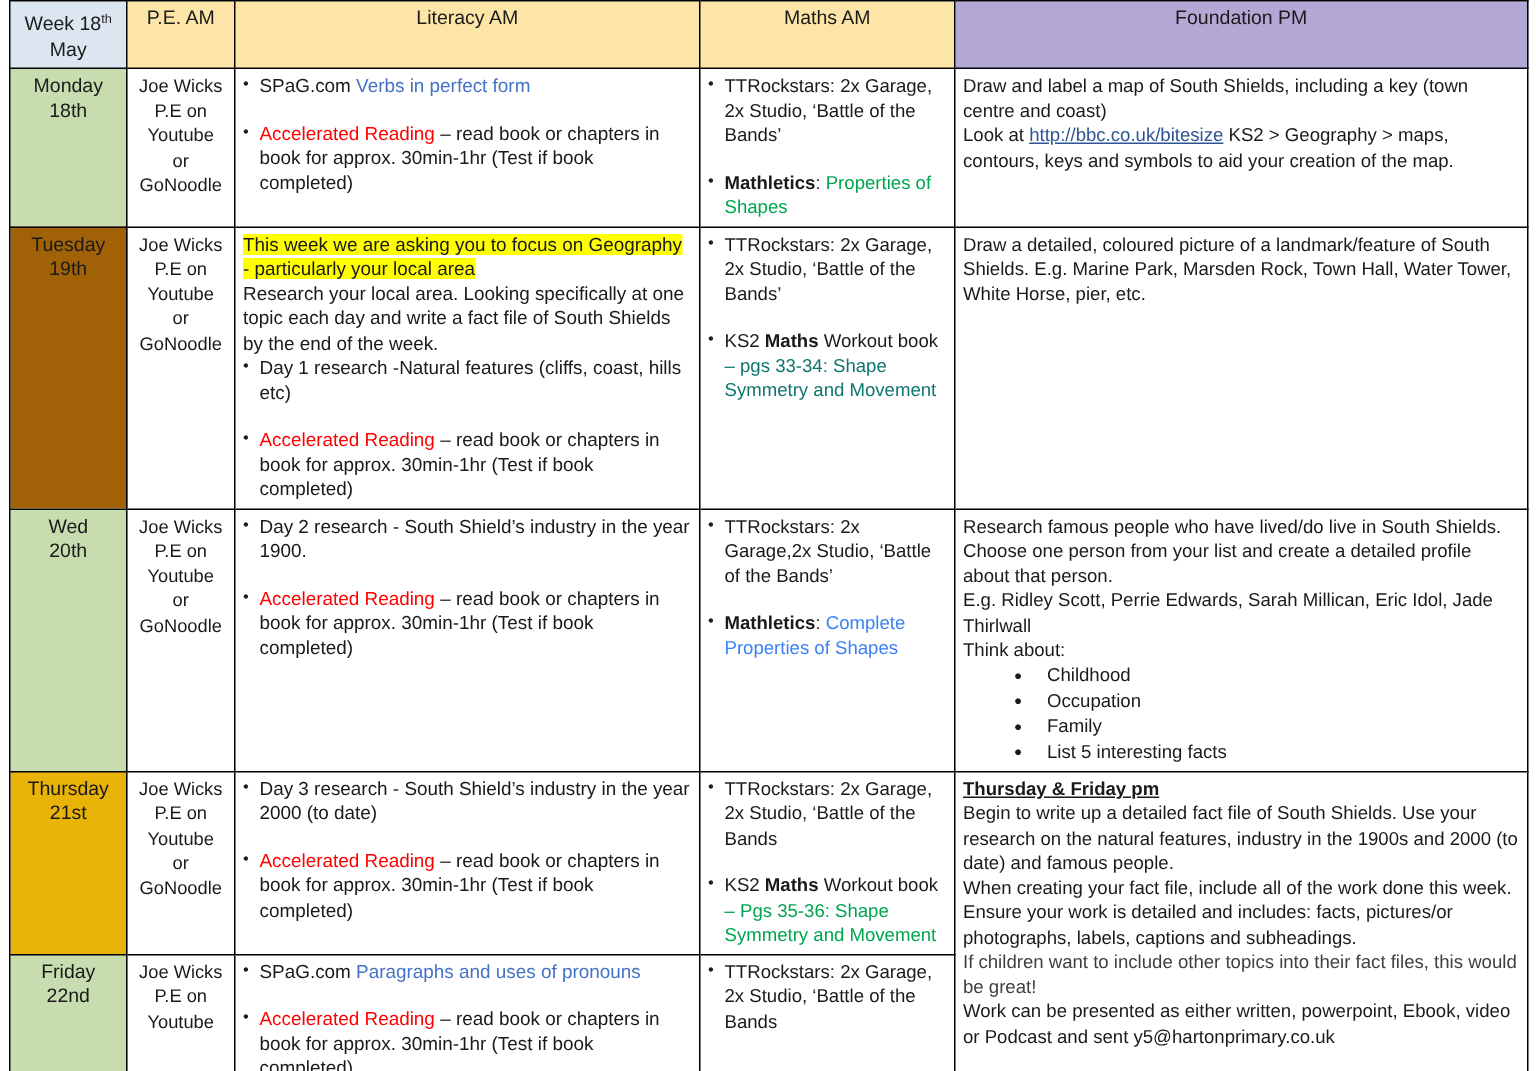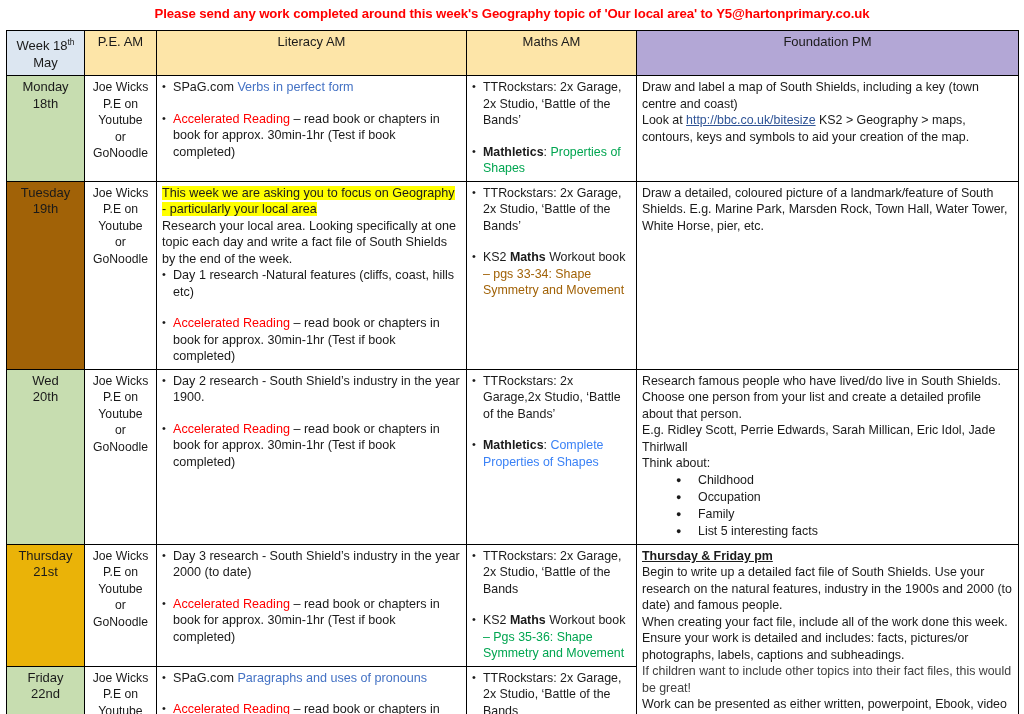--- a/index.html
+++ b/index.html
@@ -133,21 +133,20 @@
   .bold   { font-weight: bold; }
   .hl     { background: #ffff00; }
   .u      { text-decoration: underline; }
   p.line  { margin: 0; }
 </style>
 </head>
 <body>
 
 <div class="page">
 
-  <div class="notice" style="color: rgb(255, 0, 0);">Please send any work completed around this week's Geography topic of 'Our local area' to Y5@hartonprimary.co.uk</div>
 
   <table class="timetable">
     <colgroup>
       <col class="c-day">
         <col class="c-pe">
         <col class="c-lit">
         <col class="c-math">
         <col class="c-found">
     </colgroup>
     <thead>
@@ -210,21 +209,21 @@
           <p class="line"><span class="hl" style="background-color: rgb(255, 255, 0);">This week we are asking you to focus on Geography - particularly your local area</span></p>
           <p class="line">Research your local area. Looking specifically at one topic each day and write a fact file of South Shields by the end of the week.</p>
           <ul class="b">
             <li>Day 1 research -Natural features (cliffs, coast, hills etc)</li>
             <li><span class="red" style="color: rgb(255, 0, 0);">Accelerated Reading</span><span> – read book or chapters in book for approx. 30min-1hr (Test if book completed)</span></li>
           </ul>
         </td>
         <td class="math">
           <ul class="b">
             <li>TTRockstars: 2x Garage, 2x Studio, ‘Battle of the Bands’</li>
-            <li><span>KS2 </span><span class="bold">Maths</span><span> Workout book</span><span class="green" style="color: #a16207;"> – pgs 33-34: Shape Symmetry and Movement</span></li>
+            <li><span>KS2 </span><span class="bold">Maths</span><span> Workout book</span><span class="green" style="color: #0f766e;"> – pgs 33-34: Shape Symmetry and Movement</span></li>
           </ul>
         </td>
         <td class="found">
           <p class="line">Draw a detailed, coloured picture of a landmark/feature of South Shields. E.g. Marine Park, Marsden Rock, Town Hall, Water Tower, White Horse, pier, etc.</p>
         </td>
       </tr>
 
       <tr>
         <td class="day" style="background-color: rgb(199, 221, 176);">
           <span>Wed</span><br>

